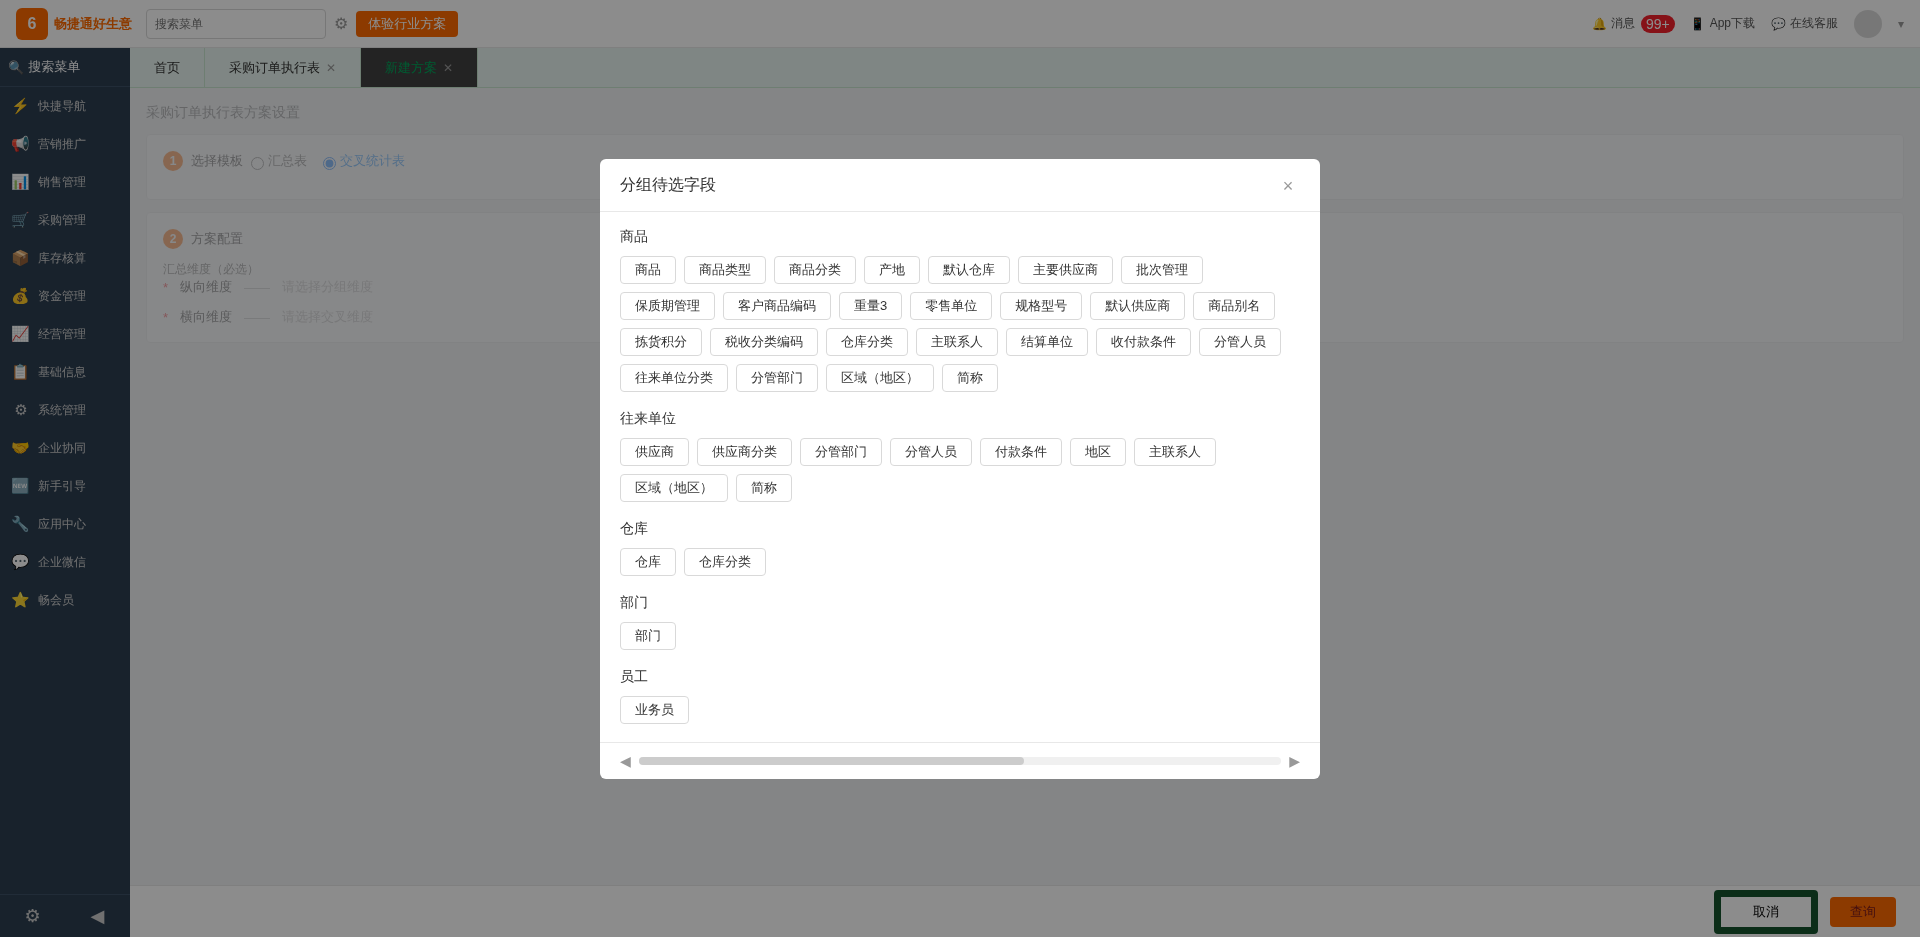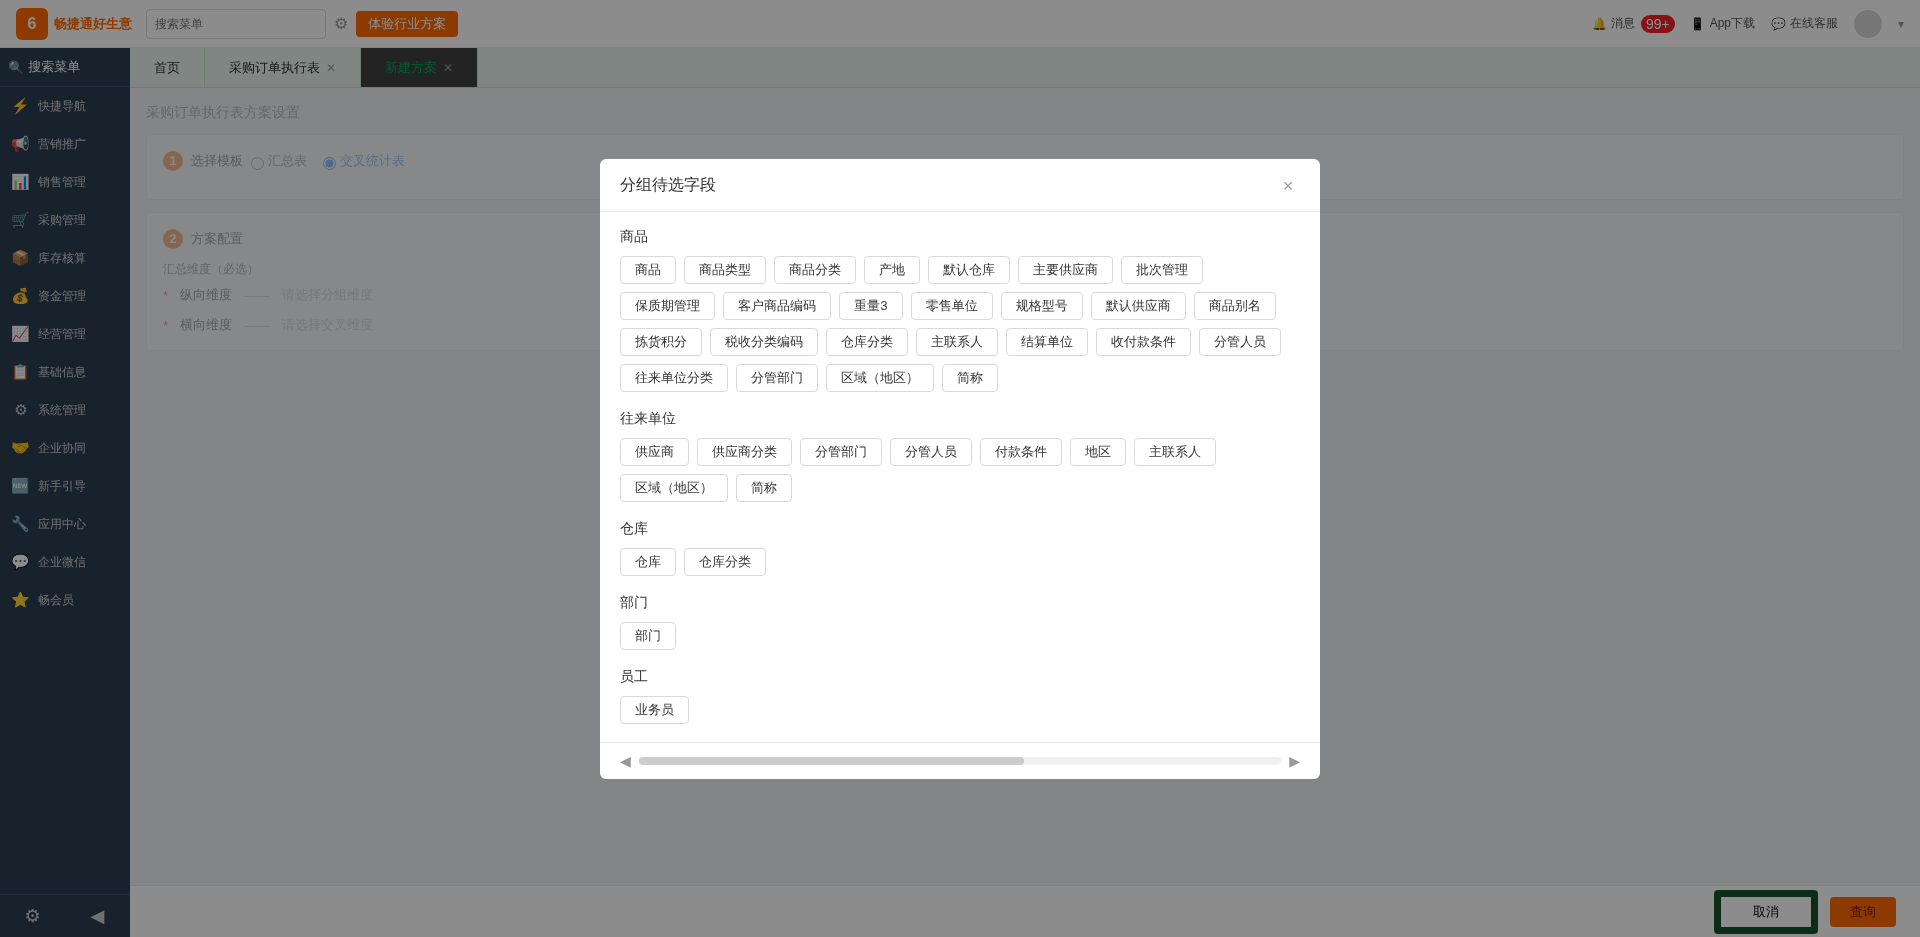--- a/index.html
+++ b/index.html
@@ -281,21 +281,20 @@
     .scrollbar-thumb {
       width: 60%;
       height: 100%;
       background: #ccc;
       border-radius: 4px;
     }
 
     
     .field-section {
       margin-bottom: 18px;
-      font-family: Liberation Mono, monospace;
     }
     .field-section-title {
       font-size: 14px;
       font-weight: 500;
       color: #333;
       margin-bottom: 10px;
     }
     .field-tags {
       display: flex;
       flex-wrap: wrap;
@@ -453,21 +452,21 @@
         </label>
       </div>
     </div>
   </div>
 
   <div class="section-block">
     <div class="section-header">
       <div class="step-badge">2</div>
       <span>方案配置</span>
     </div>
-    <div style="color:#666;font-size:12px;margin-bottom:8px;">汇总维度（必选）</div>
+    <div style="color:#666;font-size:12px;">汇总维度（必选）</div>
     <div style="display:flex;align-items:center;gap:12px;margin-bottom:12px;">
       <span style="color:#f5222d;">*</span>
       <span>纵向维度</span>
       <span style="color:#bbb;">——</span>
       <span style="color:#bbb;">请选择分组维度</span>
     </div>
     <div style="display:flex;align-items:center;gap:12px;">
       <span style="color:#f5222d;">*</span>
       <span>横向维度</span>
       <span style="color:#bbb;">——</span>

